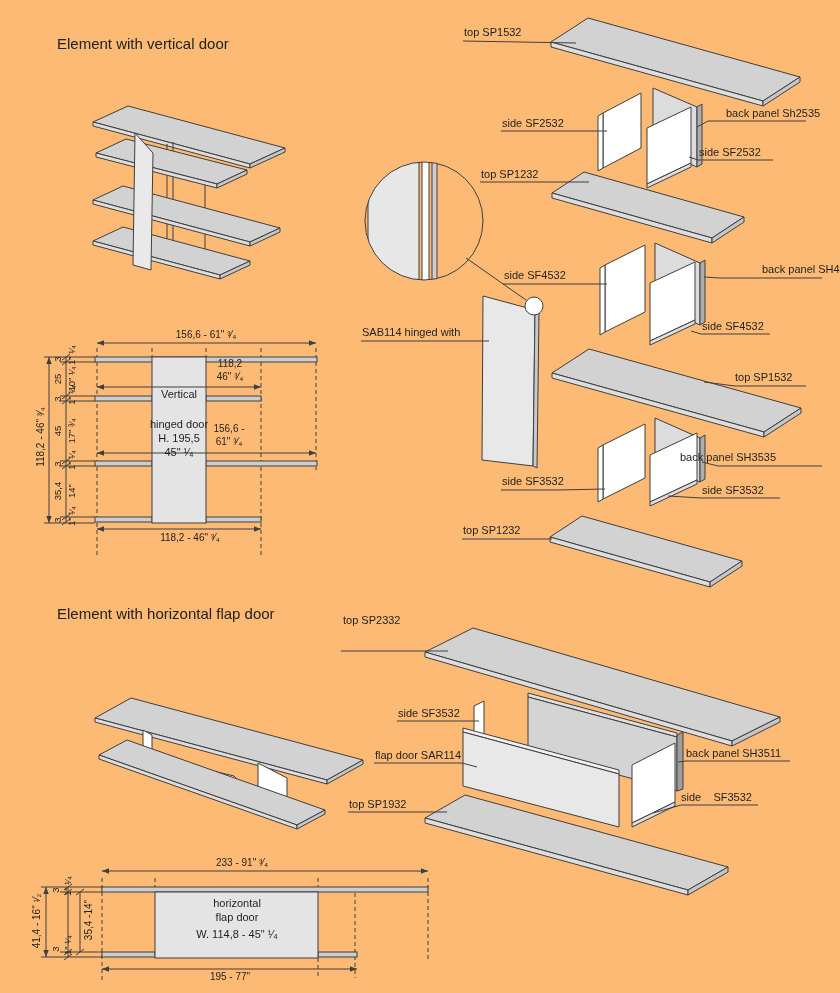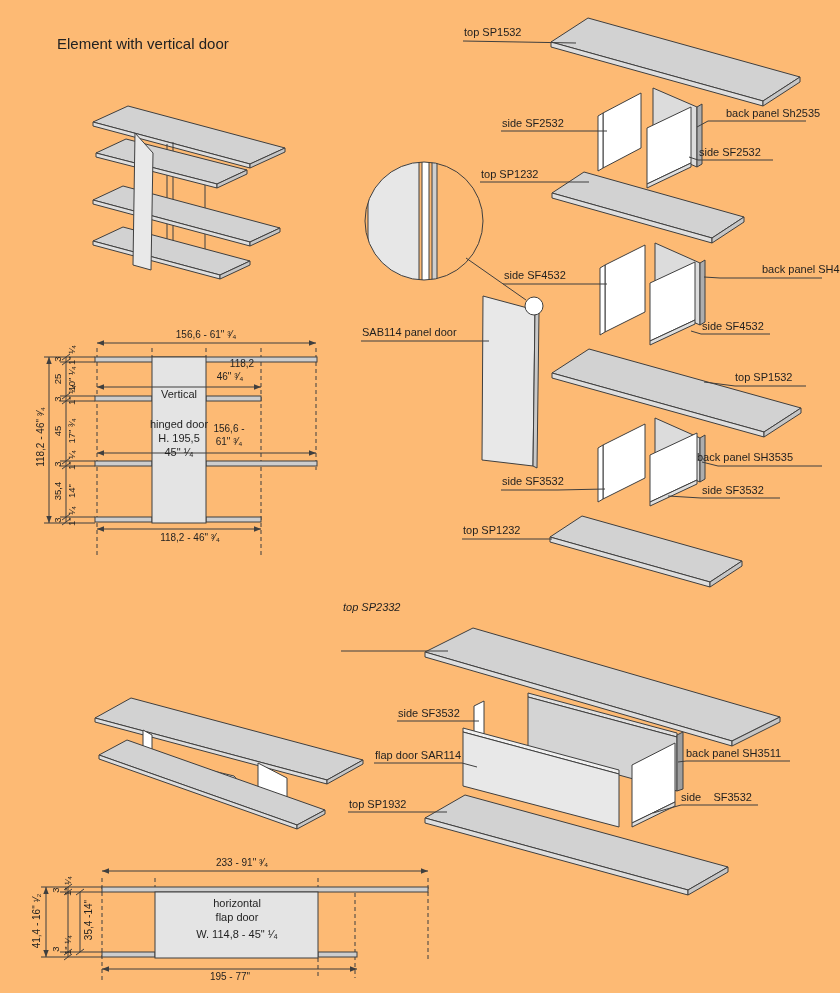--- a/index.html
+++ b/index.html
@@ -236,45 +236,46 @@
           <line x1="64" y1="895" x2="72" y2="889"></line>
       <line x1="64" y1="955" x2="72" y2="949"></line>
           <line x1="64" y1="960" x2="72" y2="954"></line>
       <line x1="76" y1="895" x2="84" y2="889"></line>
           <line x1="76" y1="955" x2="84" y2="949"></line>
     </g>
   </g>
 </svg>
 
   <div class="txt title" style="left:57px;top:35px;">Element with vertical door</div>
+  <div class="txt title" style="left:57px;top:605px;">Element with horizontal flap door</div>
 
   <div class="txt lbl" style="left:464px;top:26px;">top SP1532</div>
   <div class="txt lbl" style="left:502px;top:117px;">side SF2532</div>
   <div class="txt lbl" style="left:710px;top:107px;padding-left:16px;">back panel Sh2535</div>
   <div class="txt lbl" style="left:699px;top:146px;">side SF2532</div>
   <div class="txt lbl" style="left:481px;top:168px;">top SP1232</div>
   <div class="txt lbl" style="left:504px;top:269px;">side SF4532</div>
   <div class="txt lbl" style="left:718px;top:263px;margin-left:44px;">back panel SH4535</div>
   <div class="txt lbl" style="left:702px;top:320px;">side SF4532</div>
-  <div class="txt lbl" style="left:362px;top:326px;">SAB114 panel door</div>
+  <div class="txt lbl" style="left:362px;top:326px;">SAB114 hinged with</div>
   <div class="txt lbl" style="left:735px;top:371px;">top SP1532</div>
   <div class="txt lbl" style="left:502px;top:475px;">side SF3532</div>
-  <div class="txt lbl" style="left:697px;top:451px;">back panel SH3535</div>
+  <div class="txt lbl" style="left:680px;top:451px;">back panel SH3535</div>
   <div class="txt lbl" style="left:702px;top:484px;">side SF3532</div>
   <div class="txt lbl" style="left:463px;top:524px;">top SP1232</div>
 
-  <div class="txt lbl" style="left:343px;top:601px;font-style:italic;">top SP2332</div>
+  <div class="txt lbl" style="left:343px;top:614px;">top SP2332</div>
   <div class="txt lbl" style="left:398px;top:707px;">side SF3532</div>
   <div class="txt lbl" style="left:375px;top:749px;">flap door SAR114</div>
   <div class="txt lbl" style="left:686px;top:747px;">back panel SH3511</div>
   <div class="txt lbl" style="left:681px;top:791px;">side    SF3532</div>
   <div class="txt lbl" style="left:349px;top:798px;">top SP1932</div>
 
   <div class="txt dim ctr" style="left:206px;top:329px;">156,6 - 61" ³⁄₄</div>
-  <div class="txt dim ctr" style="left:230px;top:358px;margin-left:12px;">118,2</div>
+  <div class="txt dim ctr" style="left:230px;top:358px;">118,2</div>
   <div class="txt dim ctr" style="left:230px;top:371px;">46" ³⁄₄</div>
   <div class="txt doortxt ctr" style="left:179px;top:388px;">Vertical</div>
   <div class="txt doortxt ctr" style="left:179px;top:418px;">hinged door</div>
   <div class="txt doortxt ctr" style="left:179px;top:432px;">H. 195,5</div>
   <div class="txt doortxt ctr" style="left:179px;top:446px;">45" ¹⁄₄</div>
   <div class="txt dim ctr" style="left:229px;top:423px;">156,6 -</div>
   <div class="txt dim ctr" style="left:229px;top:436px;">61" ³⁄₄</div>
   <div class="txt dim ctr" style="left:190px;top:532px;">118,2 - 46" ³⁄₄</div>
   <div class="txt rot" style="left:40px;top:437px;">118,2 - 46" ³⁄₄</div>
   <div class="txt seg" style="left:57px;top:359px;">3</div>

